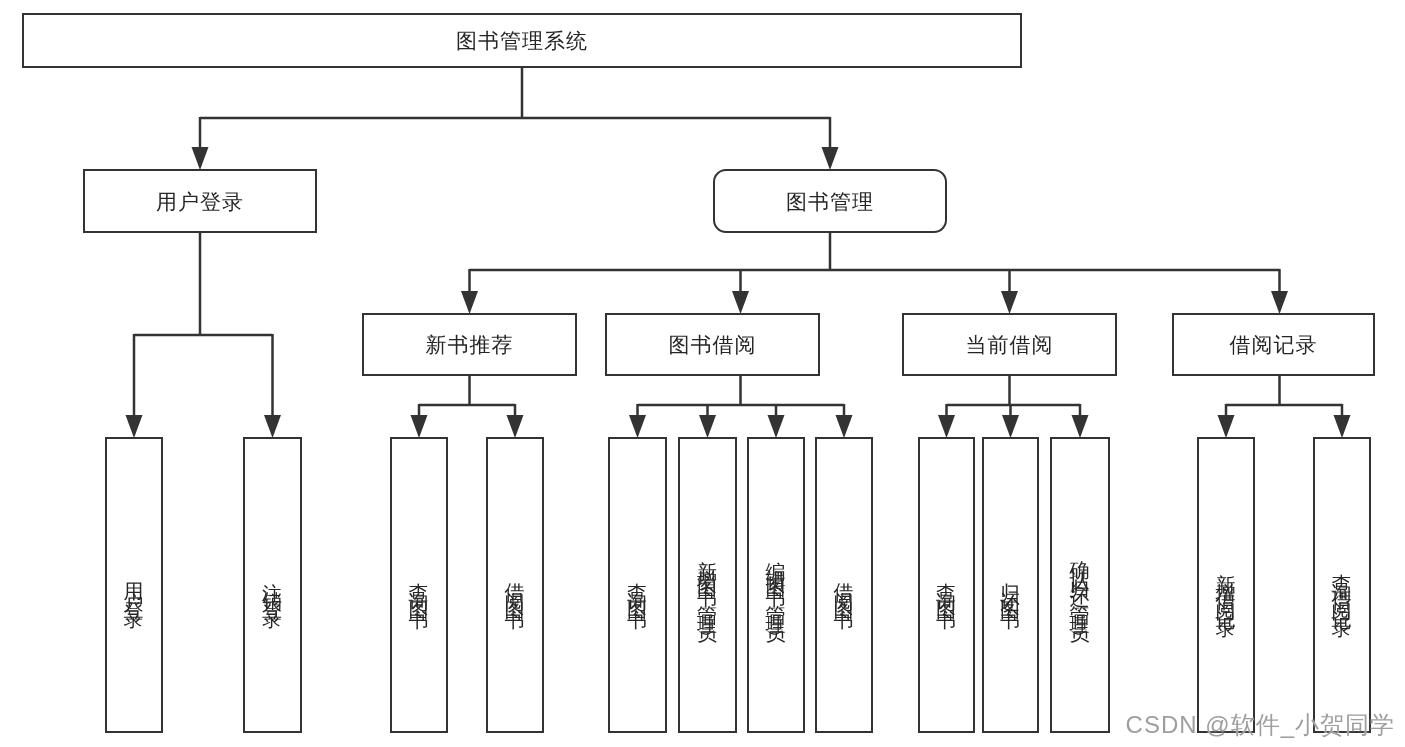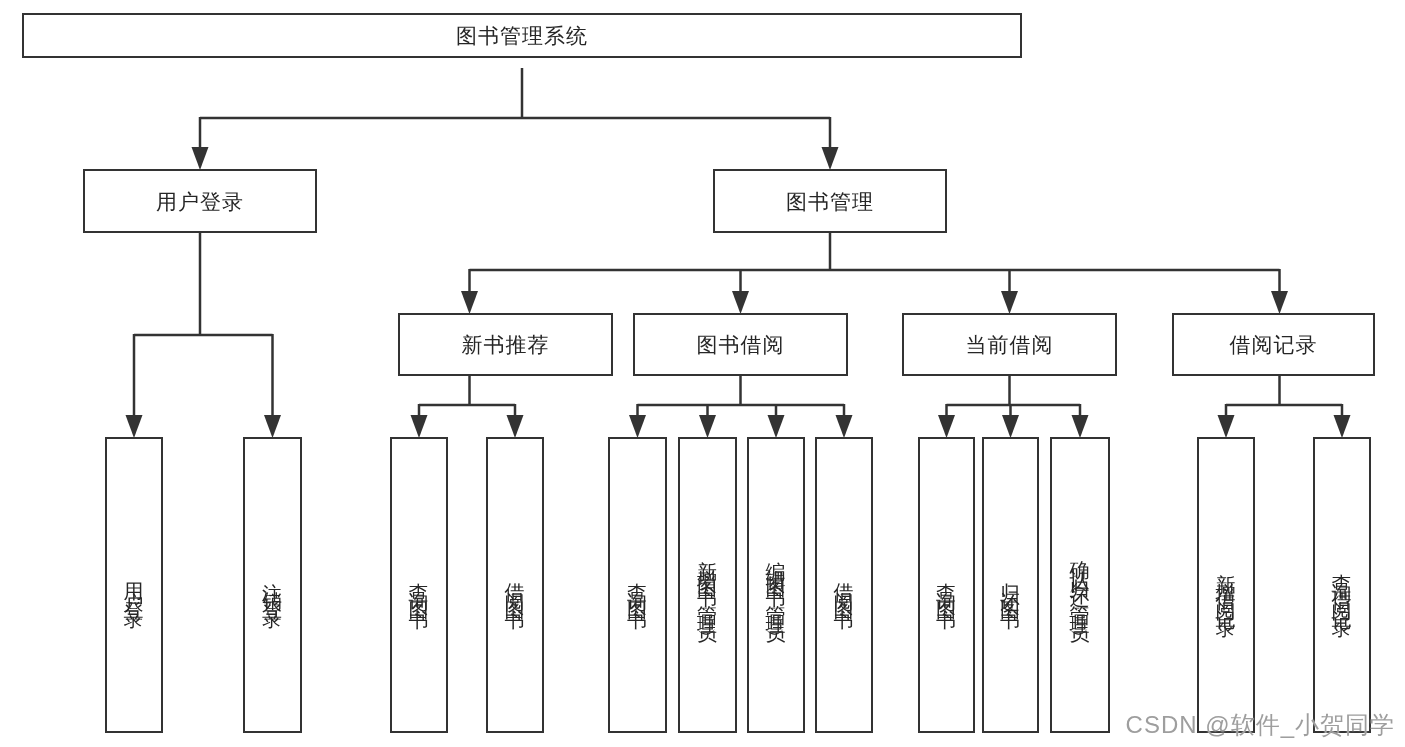--- a/index.html
+++ b/index.html
@@ -110,25 +110,25 @@
       <line x1="1080" y1="404" x2="1080" y2="419" stroke="#333333" stroke-width="2.5"></line>
       <polygon points="1071.5,415 1088.5,415 1080,438" fill="#333333"></polygon>
       <line x1="1279.5" y1="376" x2="1279.5" y2="405" stroke="#333333" stroke-width="2.5"></line>
       <line x1="1226" y1="405" x2="1342" y2="405" stroke="#333333" stroke-width="2.5"></line>
       <line x1="1226" y1="404" x2="1226" y2="419" stroke="#333333" stroke-width="2.5"></line>
       <polygon points="1217.5,415 1234.5,415 1226,438" fill="#333333"></polygon>
       <line x1="1342" y1="404" x2="1342" y2="419" stroke="#333333" stroke-width="2.5"></line>
       <polygon points="1333.5,415 1350.5,415 1342,438" fill="#333333"></polygon>
     </svg>
   <div id="watermark" style="color: rgb(158, 158, 158);">CSDN @软件_小贺同学</div>
-<div class="node horizontal" style="left: 22px; top: 13px; width: 1000px; height: 45px; border-color: rgb(51, 51, 51); background: rgb(255, 255, 255); color: rgb(38, 38, 38);">图书管理系统</div>
+<div class="node horizontal" style="left: 22px; top: 13px; width: 1000px; height: 55px; border-color: rgb(51, 51, 51); background: rgb(255, 255, 255); color: rgb(38, 38, 38);">图书管理系统</div>
     <div class="node horizontal" style="left: 83px; top: 169px; width: 234px; height: 64px; border-color: rgb(51, 51, 51); background: rgb(255, 255, 255); color: rgb(38, 38, 38);">用户登录</div>
-    <div class="node horizontal" style="left: 713px; top: 169px; width: 234px; height: 64px; border-color: rgb(51, 51, 51); background: rgb(255, 255, 255); color: rgb(38, 38, 38);">图书管理</div>
-    <div class="node horizontal" style="left: 362px; top: 313px; width: 215px; height: 63px; border-color: rgb(51, 51, 51); background: rgb(255, 255, 255); color: rgb(38, 38, 38); margin-left: 36px;">新书推荐</div>
-    <div class="node horizontal" style="left: 633px; top: 313px; width: 215px; height: 63px; border-color: rgb(51, 51, 51); background: rgb(255, 255, 255); color: rgb(38, 38, 38);">图书借阅</div>
+    <div class="node horizontal" style="left: 713px; top: 169px; width: 234px; height: 64px; border-color: rgb(51, 51, 51); background: rgb(255, 255, 255); color: rgb(38, 38, 38); border-radius: 13px;">图书管理</div>
+    <div class="node horizontal" style="left: 362px; top: 313px; width: 215px; height: 63px; border-color: rgb(51, 51, 51); background: rgb(255, 255, 255); color: rgb(38, 38, 38);">新书推荐</div>
+    <div class="node horizontal" style="left: 605px; top: 313px; width: 215px; height: 63px; border-color: rgb(51, 51, 51); background: rgb(255, 255, 255); color: rgb(38, 38, 38);">图书借阅</div>
     <div class="node horizontal" style="left: 902px; top: 313px; width: 215px; height: 63px; border-color: rgb(51, 51, 51); background: rgb(255, 255, 255); color: rgb(38, 38, 38); text-align: center;">当前借阅</div>
     <div class="node horizontal" style="left: 1172px; top: 313px; width: 203px; height: 63px; border-color: rgb(51, 51, 51); background: rgb(255, 255, 255); color: rgb(38, 38, 38);">借阅记录</div>
     <div class="node vertical" style="left: 105px; top: 437px; width: 58px; height: 296px; border-color: rgb(51, 51, 51); background: rgb(255, 255, 255); color: rgb(38, 38, 38);">用户登录</div>
     <div class="node vertical" style="left: 243px; top: 437px; width: 59px; height: 296px; border-color: rgb(51, 51, 51); background: rgb(255, 255, 255); color: rgb(38, 38, 38);">注销登录</div>
     <div class="node vertical" style="left: 390px; top: 437px; width: 58px; height: 296px; border-color: rgb(51, 51, 51); background: rgb(255, 255, 255); color: rgb(38, 38, 38);">查询图书</div>
     <div class="node vertical" style="left: 486px; top: 437px; width: 58px; height: 296px; border-color: rgb(51, 51, 51); background: rgb(255, 255, 255); color: rgb(38, 38, 38);">借阅图书</div>
     <div class="node vertical" style="left: 608px; top: 437px; width: 59px; height: 296px; border-color: rgb(51, 51, 51); background: rgb(255, 255, 255); color: rgb(38, 38, 38);">查询图书</div>
     <div class="node vertical" style="left: 678px; top: 437px; width: 59px; height: 296px; border-color: rgb(51, 51, 51); background: rgb(255, 255, 255); color: rgb(38, 38, 38);">新增图书（管理员）</div>
     <div class="node vertical" style="left: 747px; top: 437px; width: 58px; height: 296px; border-color: rgb(51, 51, 51); background: rgb(255, 255, 255); color: rgb(38, 38, 38);">编辑图书（管理员）</div>
     <div class="node vertical" style="left: 815px; top: 437px; width: 58px; height: 296px; border-color: rgb(51, 51, 51); background: rgb(255, 255, 255); color: rgb(38, 38, 38);">借阅图书</div>

